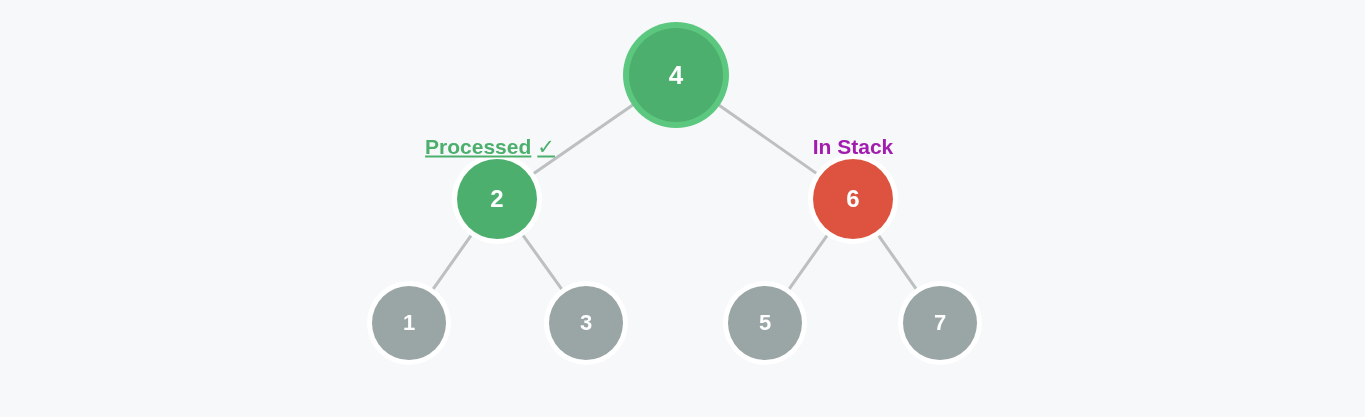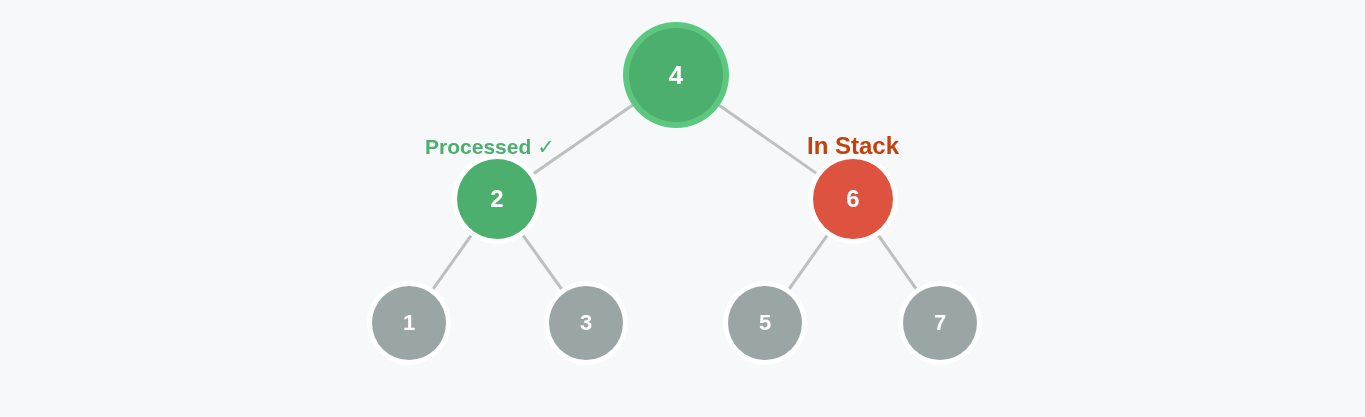--- a/index.html
+++ b/index.html
@@ -80,16 +80,16 @@
         <span class="node-label-text" style="font-size: 22px;">3</span>
       </div>
       <div class="tree-node" style="left: 728px; top: 286px; width: 74px; height: 74px; background: rgb(154, 165, 165); box-shadow: rgb(255, 255, 255) 0px 0px 0px 5px;">
         <span class="node-label-text" style="font-size: 22px;">5</span>
       </div>
       <div class="tree-node" style="left: 903px; top: 286px; width: 74px; height: 74px; background: rgb(154, 165, 165); box-shadow: rgb(255, 255, 255) 0px 0px 0px 5px;">
         <span class="node-label-text" style="font-size: 22px;">7</span>
       </div>
     </div>
   <div id="annotation-layer">
-      <div class="status-label" style="color: rgb(76, 175, 109); font-size: 21px; left: 490px; top: 146px; transform: translate(-50%, -50%);"><span>Processed</span><span class="status-check">✓</span></div>
-      <div class="status-label" style="color: #c2410c; font-size: 24px; left: 853px; top: 146px; transform: translate(-50%, -50%);"><span>In Stack</span></div>
+      <div class="status-label" style="color: rgb(76, 175, 109); font-size: 21px; left: 490px; top: 146px; transform: translate(-50%, -50%); text-decoration: underline;"><span>Processed</span><span class="status-check">✓</span></div>
+      <div class="status-label" style="color: #a21caf; font-size: 21px; left: 853px; top: 146px; transform: translate(-50%, -50%);"><span>In Stack</span></div>
     </div>
 </div>
 
 </body></html>

